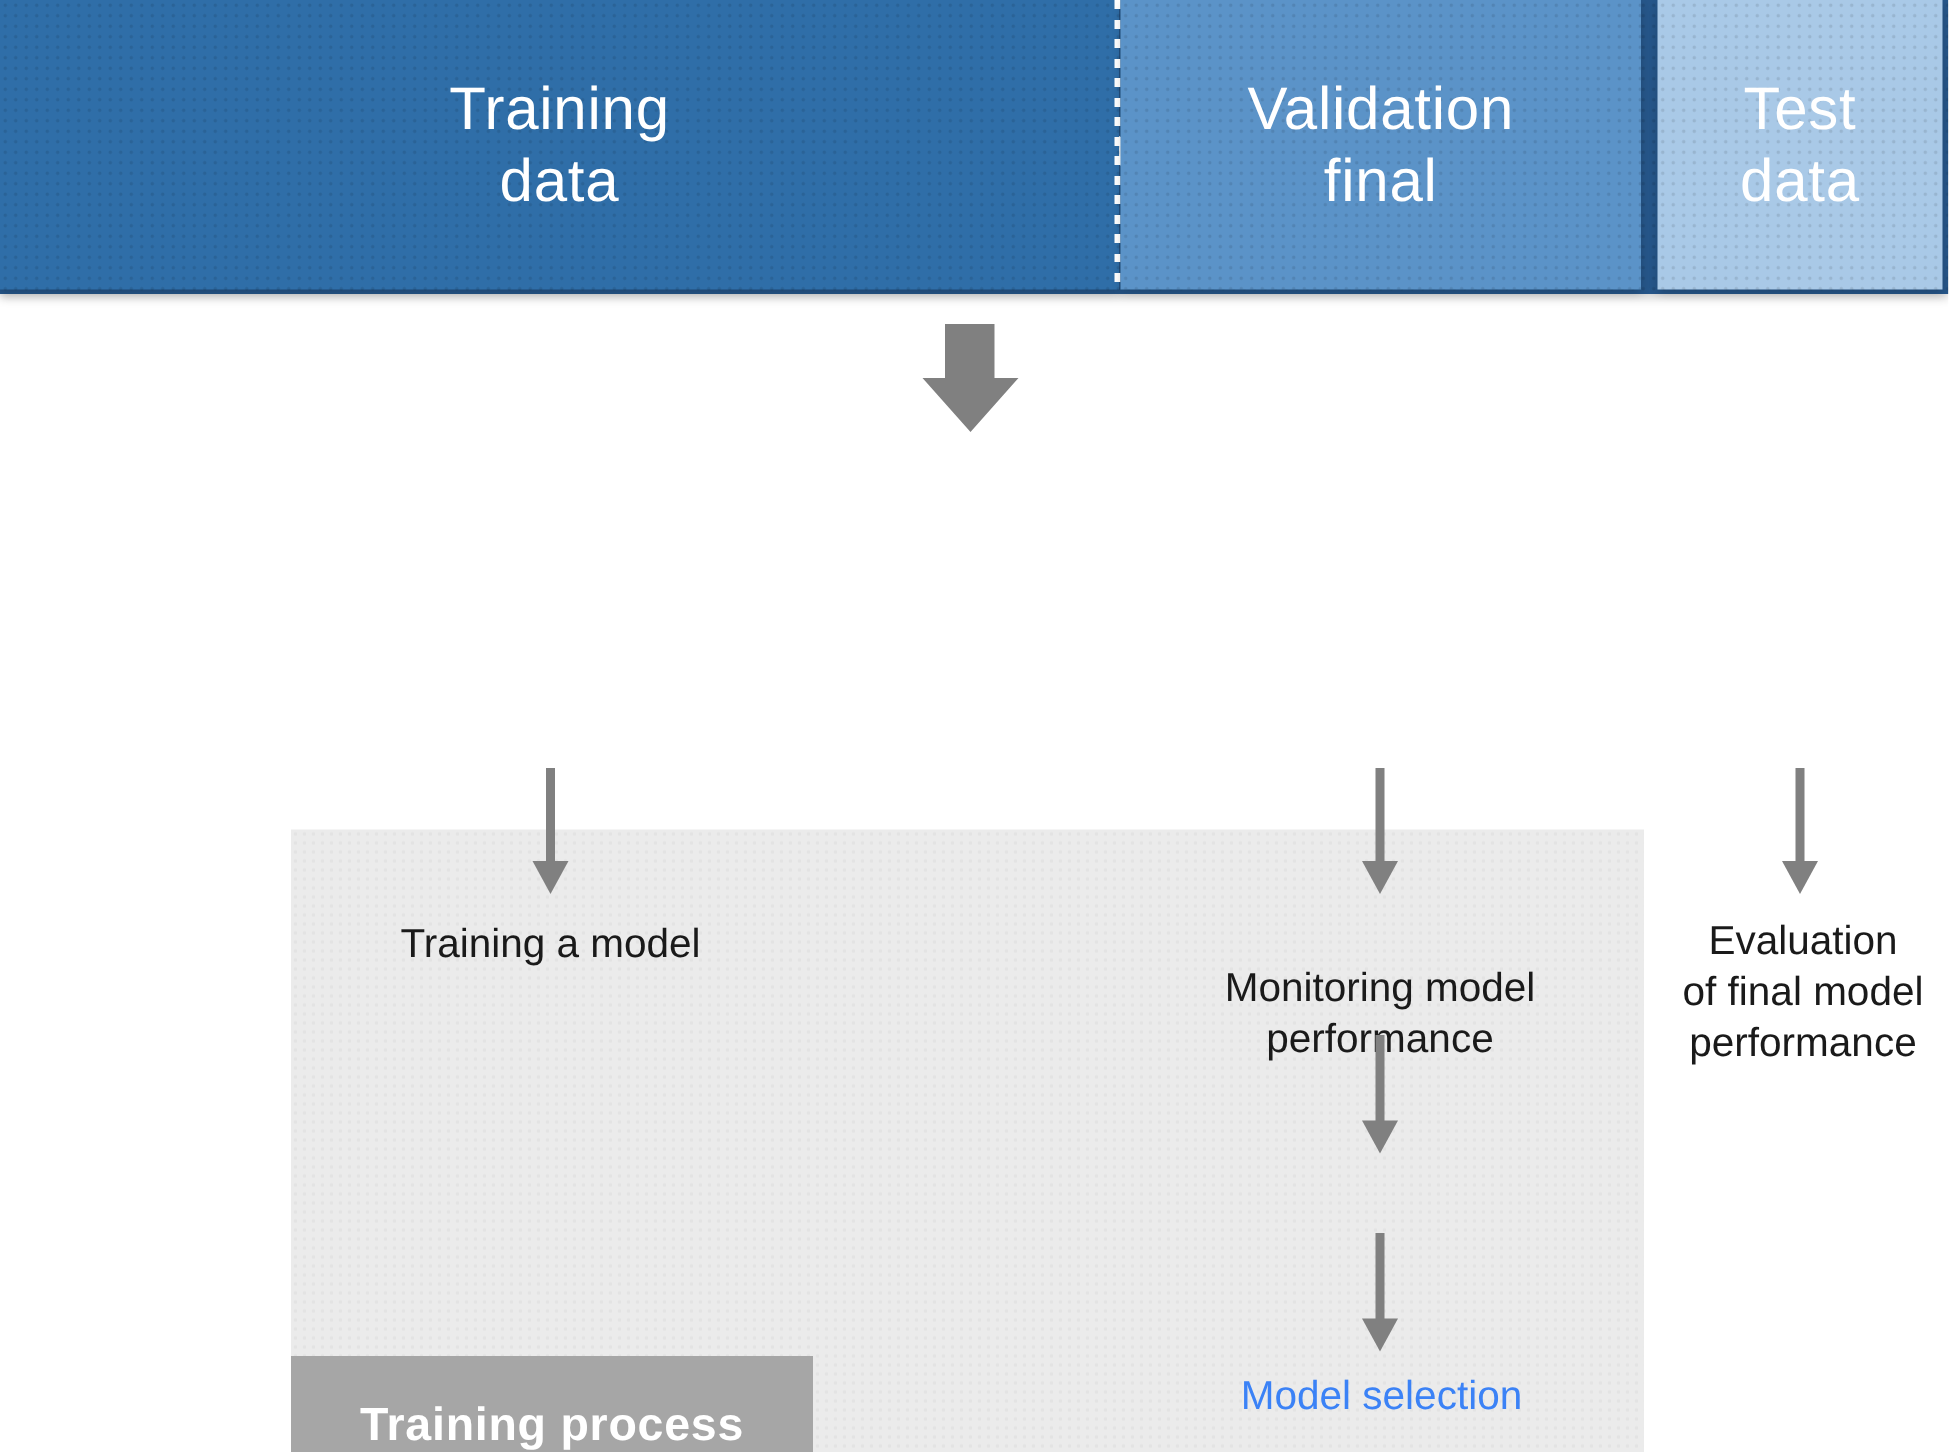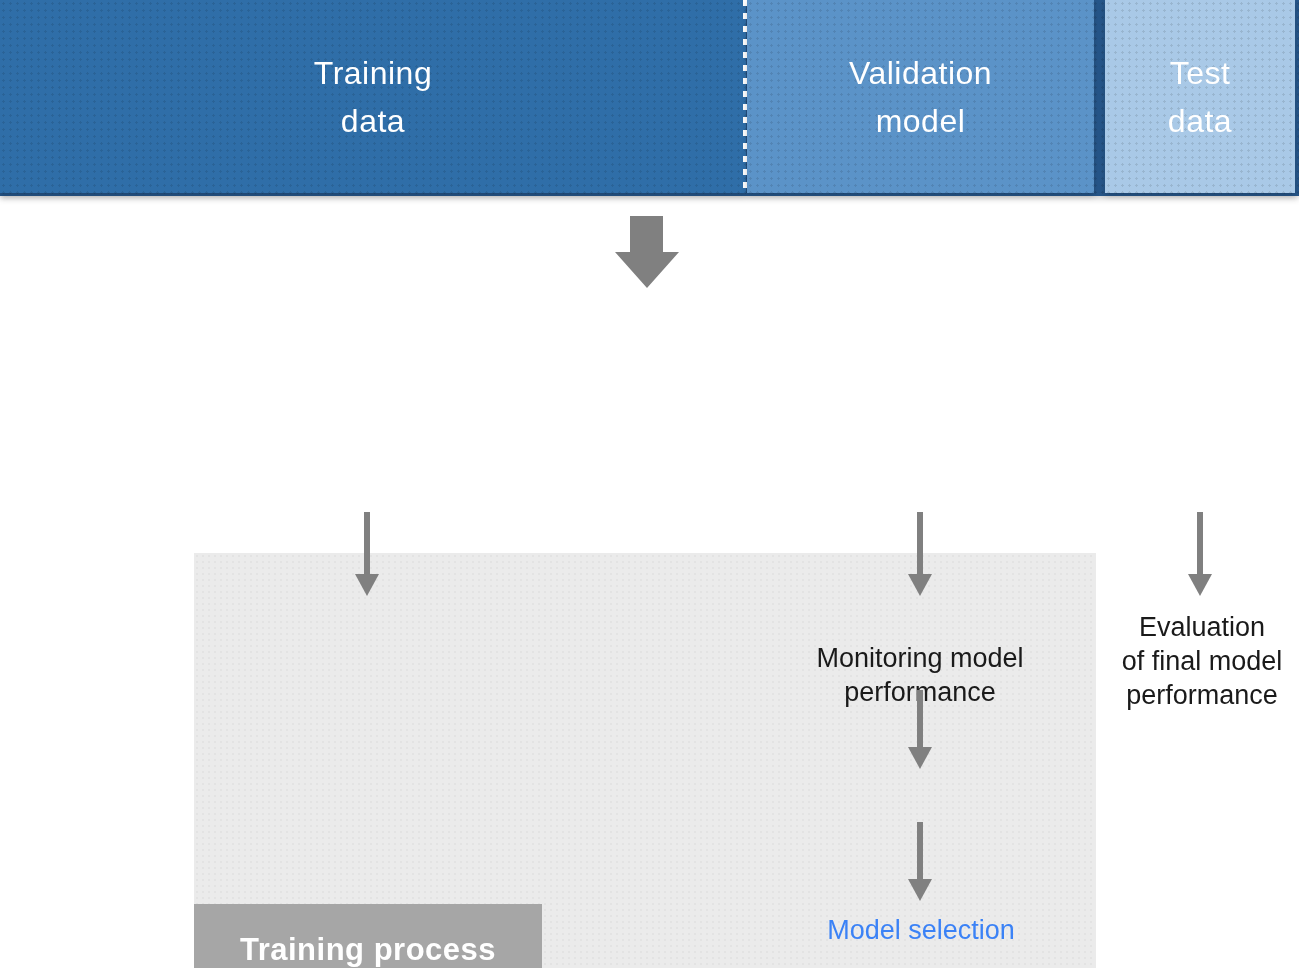--- a/index.html
+++ b/index.html
@@ -20,21 +20,21 @@
   
   .bar {
     display: flex;
     align-items: center;
     justify-content: center;
     text-align: center;
     color: #ffffff;
     box-shadow: 0 3px 6px rgba(0,0,0,0.18);
   }
   .bar .bar-label {
-    font-size: 32px;
+    font-size: 40px;
     line-height: 48px;
     white-space: pre-line;
     letter-spacing: 0.5px;
   }
   .textured {
     background-image: radial-gradient(rgba(0,0,0,0.10) 1px, transparent 1.4px);
     background-size: 7px 7px;
   }
 
   .whole-bar   { left: 0;    top: 2;   width: 1299px; height: 196px; }
@@ -95,21 +95,21 @@
 
   <div class="abs bar textured train-bar" style="background-color: rgb(47, 110, 168);">
     <div class="bar-label">Training
 data</div>
   </div>
 
   <div class="abs split-divider"></div>
 
   <div class="abs bar textured valid-bar" style="background-color: rgb(91, 147, 200);">
     <div class="bar-label">Validation
-model</div>
+final</div>
   </div>
 
   <div class="abs bar textured test-bar" style="background-color: rgb(169, 201, 231);">
     <div class="bar-label">Test
 data</div>
   </div>
 
   <div class="abs process-box" style="background-color: rgb(235, 235, 235);"></div>
 
   <svg class="abs arrow-svg" style="left:353px; top:512px;" width="28" height="85">
@@ -120,20 +120,21 @@
   <svg class="abs arrow-svg" style="left:906px; top:512px;" width="28" height="85">
     <line x1="14" y1="0" x2="14" y2="64" stroke-width="6" style="stroke: rgb(128, 128, 128);"></line>
     <polygon points="2,62 26,62 14,84" style="fill: rgb(128, 128, 128);"></polygon>
   </svg>
 
   <svg class="abs arrow-svg" style="left:1186px; top:512px;" width="28" height="85">
     <line x1="14" y1="0" x2="14" y2="64" stroke-width="6" style="stroke: rgb(128, 128, 128);"></line>
     <polygon points="2,62 26,62 14,84" style="fill: rgb(128, 128, 128);"></polygon>
   </svg>
 
+  <div class="abs step-text txt-training" style="color: rgb(26, 26, 26);">Training a model</div>
 
   <div class="abs step-text txt-monitoring" style="color: rgb(26, 26, 26);">Monitoring model
 performance</div>
 
   <svg class="abs arrow-svg" style="left:906px; top:690px;" width="28" height="80">
     <line x1="14" y1="0" x2="14" y2="59" stroke-width="6" style="stroke: rgb(128, 128, 128);"></line>
     <polygon points="2,57 26,57 14,79" style="fill: rgb(128, 128, 128);"></polygon>
   </svg>
 
 

